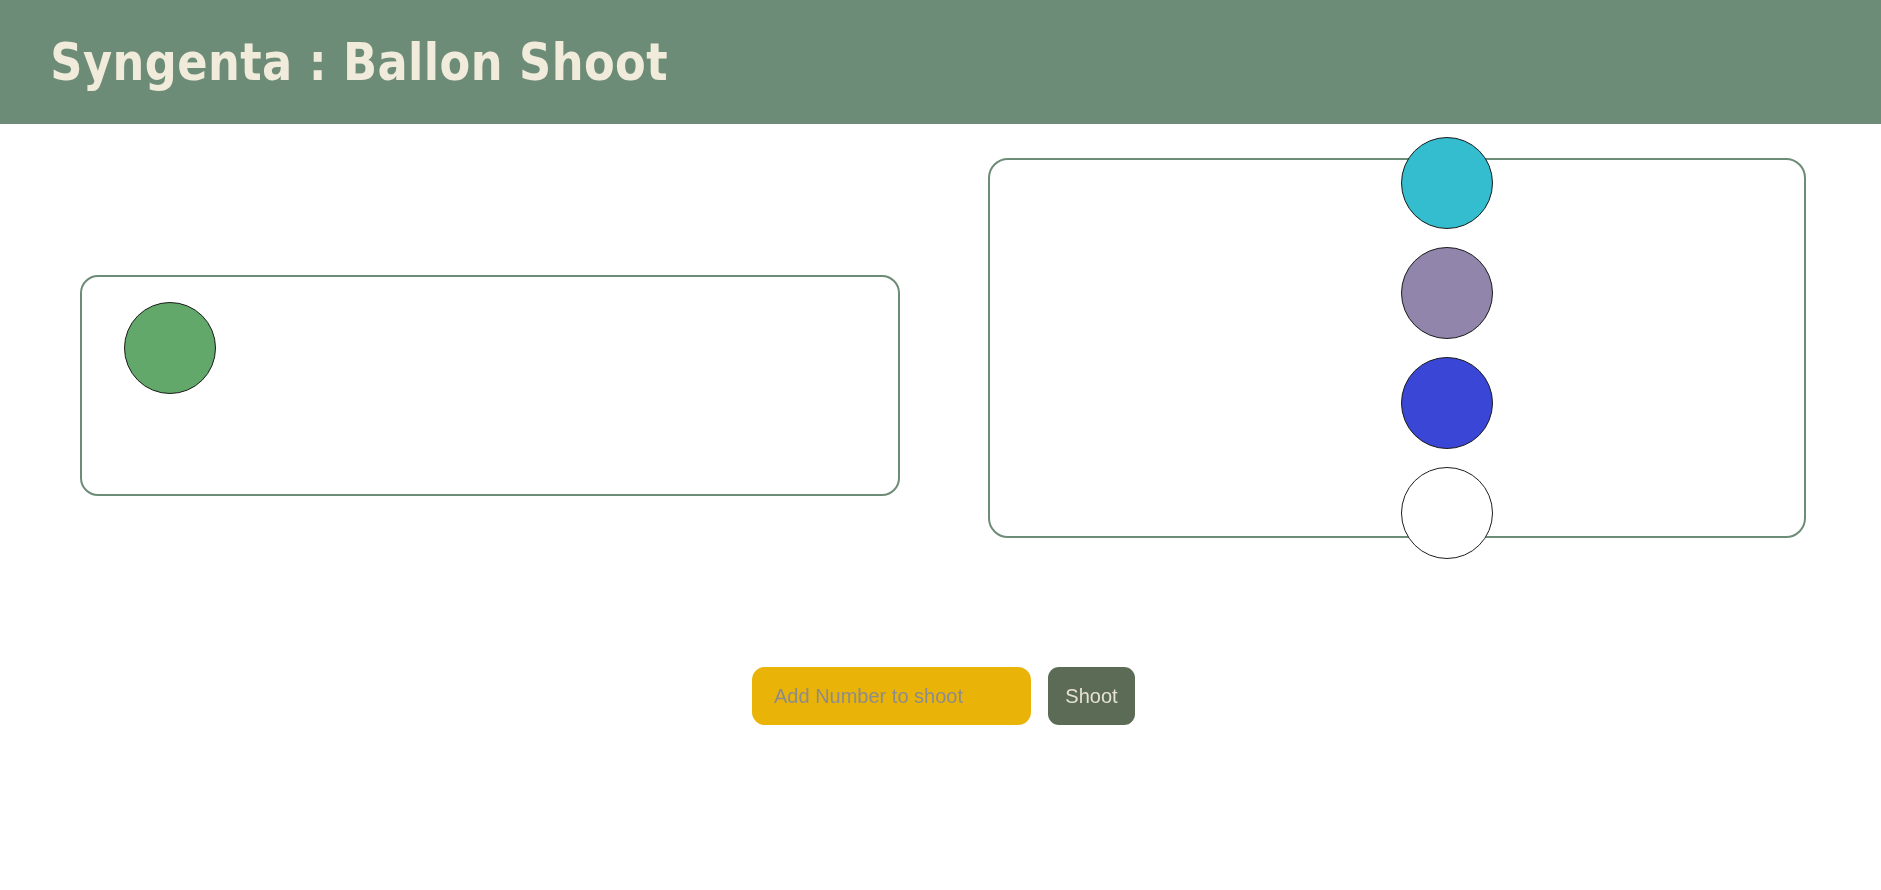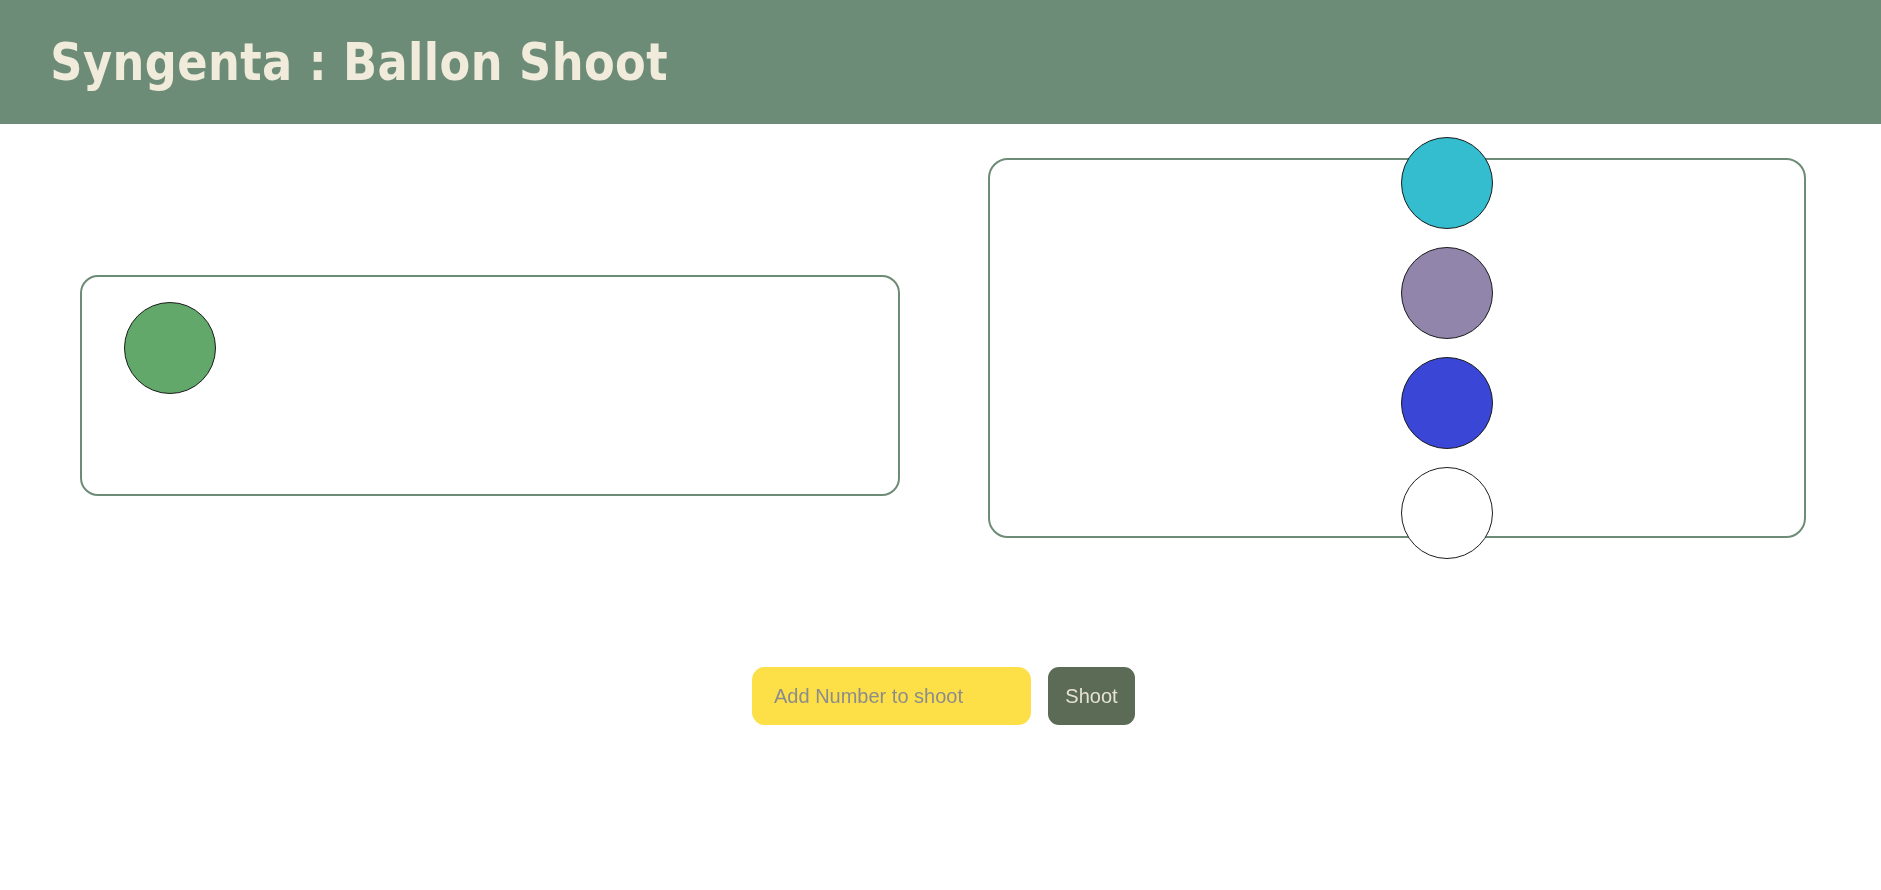--- a/index.html
+++ b/index.html
@@ -161,17 +161,17 @@
   <div class="targets-panel" style="border-color: rgb(109, 140, 119);">
     <div class="targets-column">
       <div class="target-balloon" style="background: rgb(51, 189, 206);"></div>
       <div class="target-balloon" style="background: rgb(145, 133, 172);"></div>
       <div class="target-balloon" style="background: rgb(58, 71, 214);"></div>
       <div class="target-balloon" style="background: rgb(255, 255, 255);"></div>
     </div>
   </div>
 
   <div class="controls">
-    <input class="shoot-input" type="text" placeholder="Add Number to shoot" style="background: #fde047;">
+    <input class="shoot-input" type="text" placeholder="Add Number to shoot" style="background: #eab308;">
     <button class="shoot-button" style="background: rgb(91, 107, 86); color: rgb(230, 226, 211);">Shoot</button>
   </div>
 
 </div>
 
 </body></html>

